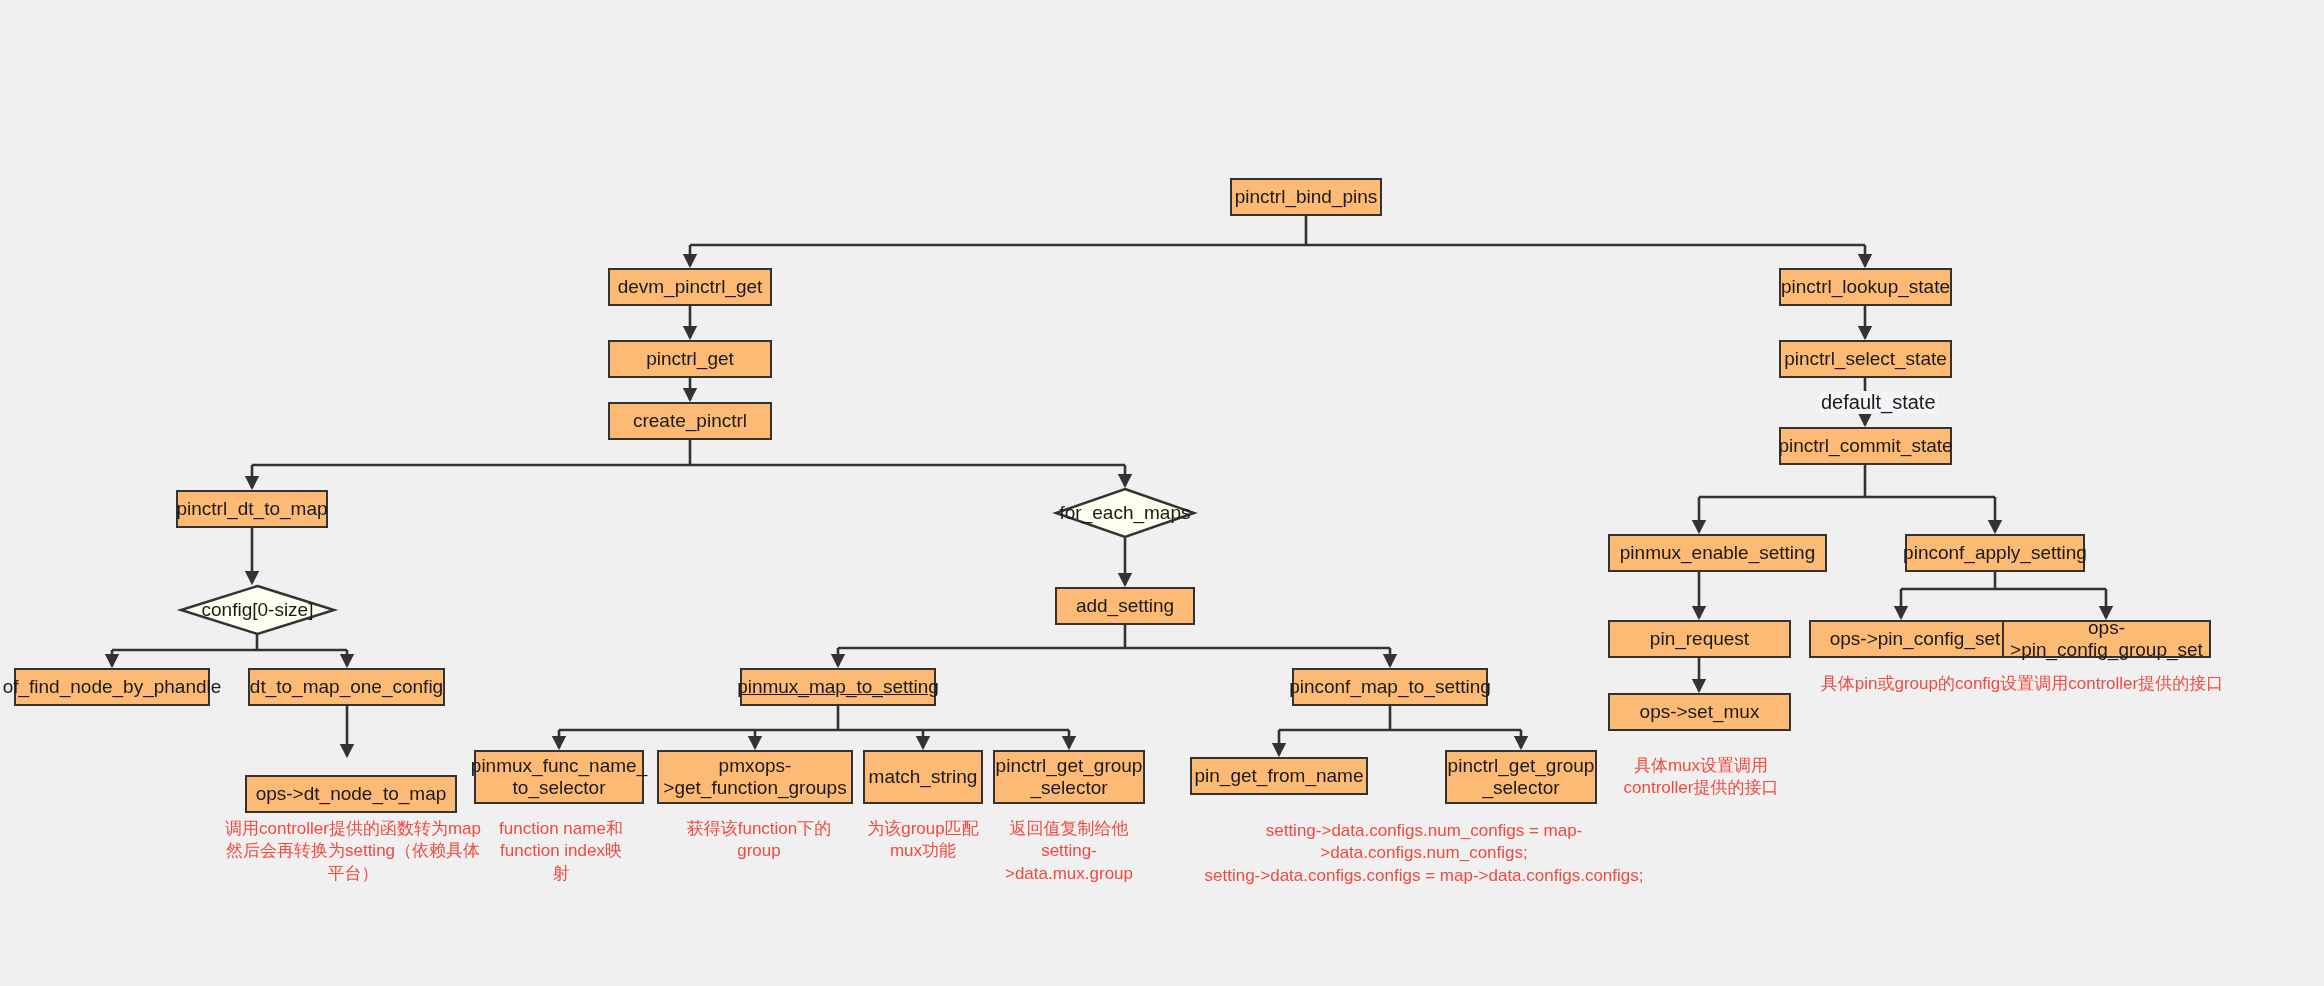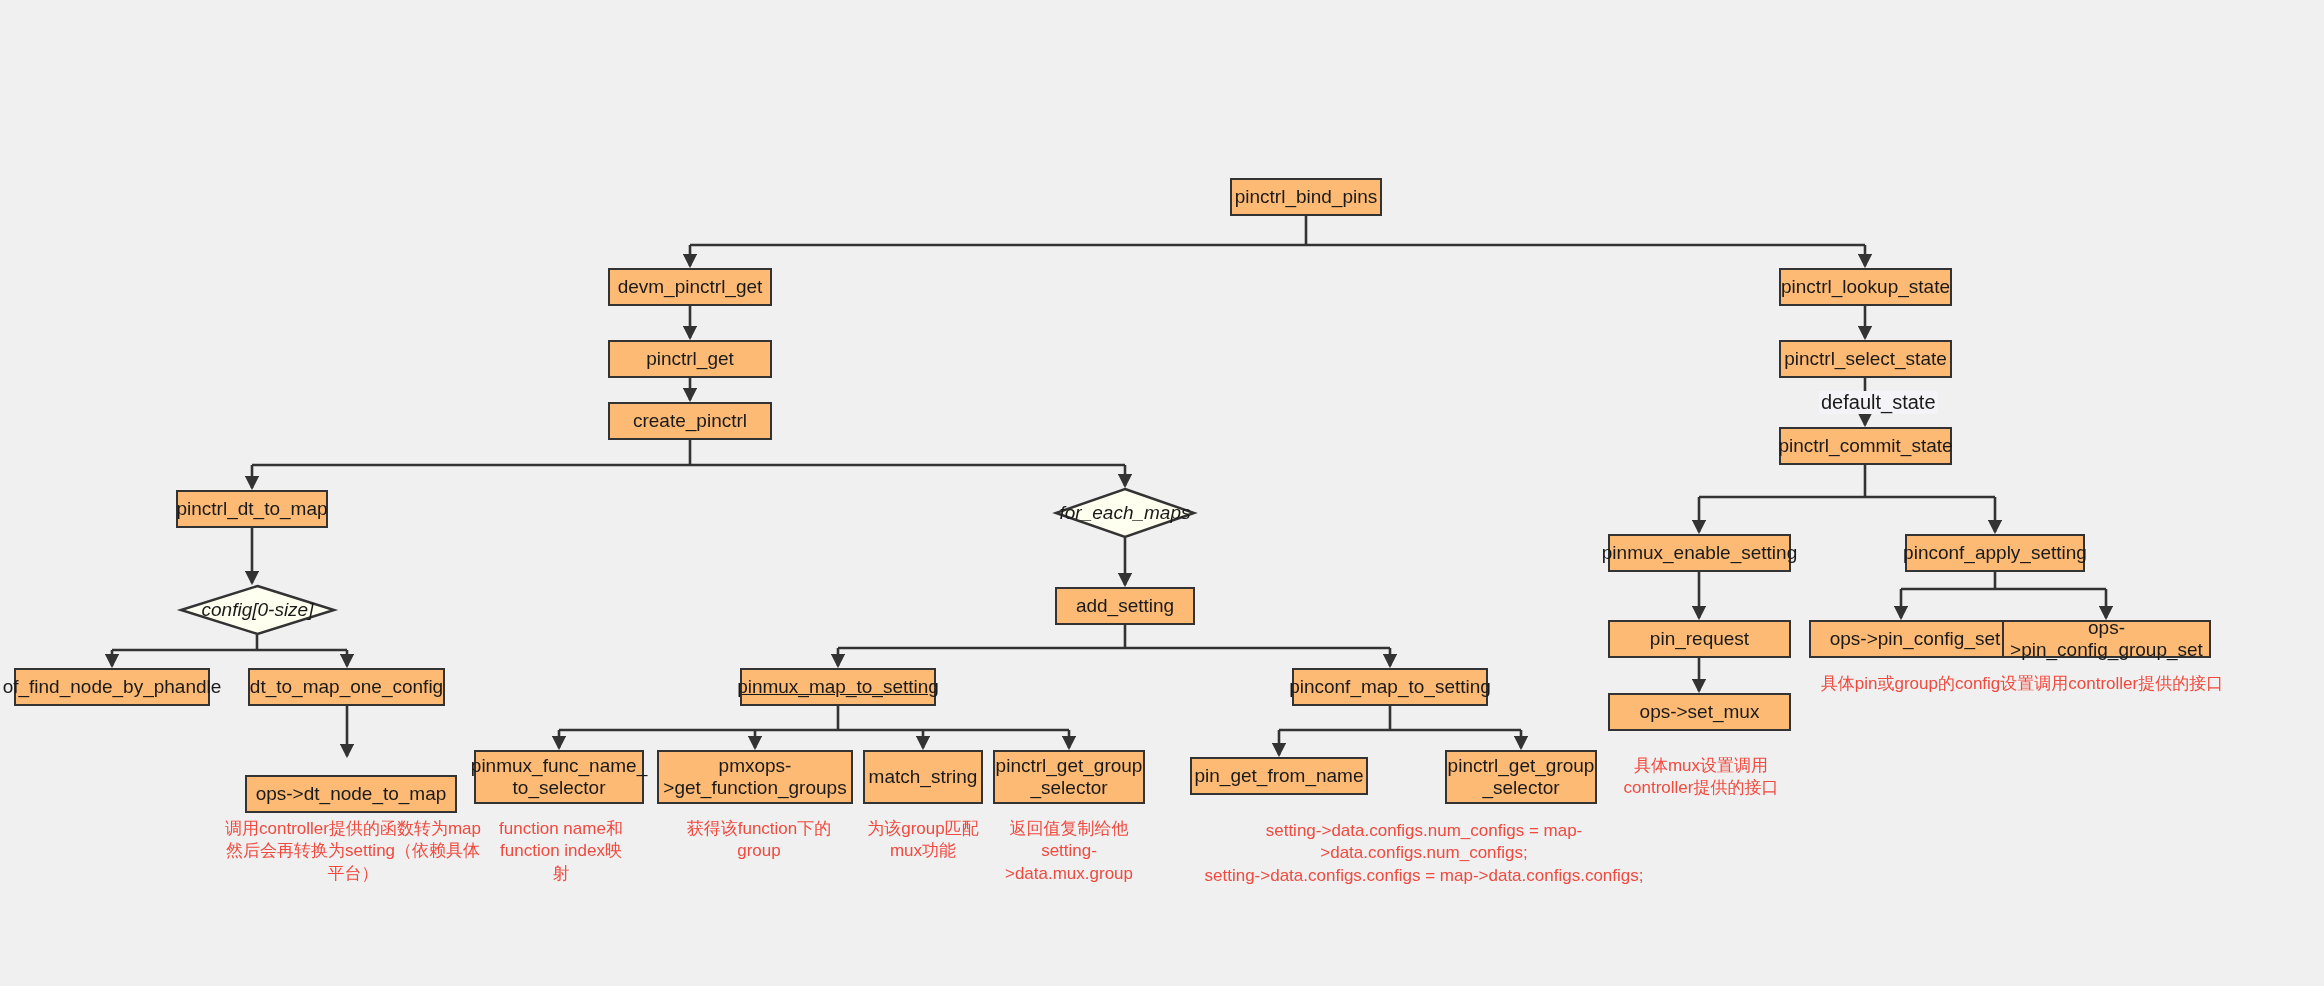--- a/index.html
+++ b/index.html
@@ -64,21 +64,20 @@
     top: 0;
     width: 100%;
     height: 100%;
     display: flex;
     align-items: center;
     justify-content: center;
     font-size: 19px;
     color: #1a1a1a;
     white-space: nowrap;
     z-index: 4;
-    font-style: italic;
   }
   .edge-label {
     position: absolute;
     background: #f4f4f8;
     font-size: 20px;
     color: #1a1a1a;
     padding: 0 2px;
     white-space: nowrap;
     z-index: 5;
   }
@@ -193,21 +192,21 @@
   </div>
 
   <div class="node" style="left:176px;top:490px;width:152px;height:38px;">
     <span class="node-label">pinctrl_dt_to_map</span>
   </div>
 
   <div class="node" style="left:1055px;top:587px;width:140px;height:38px;">
     <span class="node-label">add_setting</span>
   </div>
 
-  <div class="node" style="left:1608px;top:534px;width:183px;height:38px;">
+  <div class="node" style="left:1608px;top:534px;width:219px;height:38px;">
     <span class="node-label">pinmux_enable_setting</span>
   </div>
 
   <div class="node" style="left:1905px;top:534px;width:180px;height:38px;">
     <span class="node-label">pinconf_apply_setting</span>
   </div>
 
   <div class="node" style="left:14px;top:668px;width:196px;height:38px;">
     <span class="node-label">of_find_node_by_phandle</span>
   </div>

